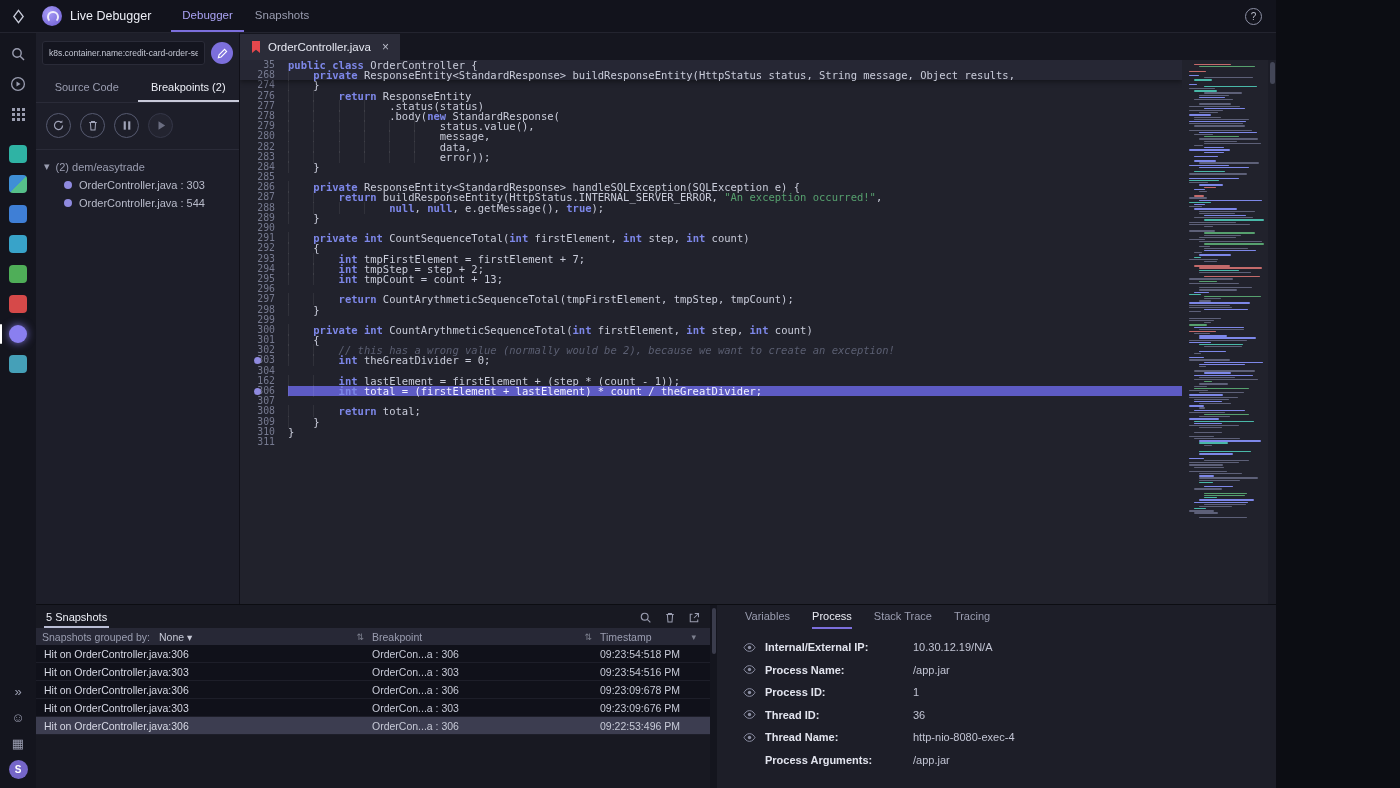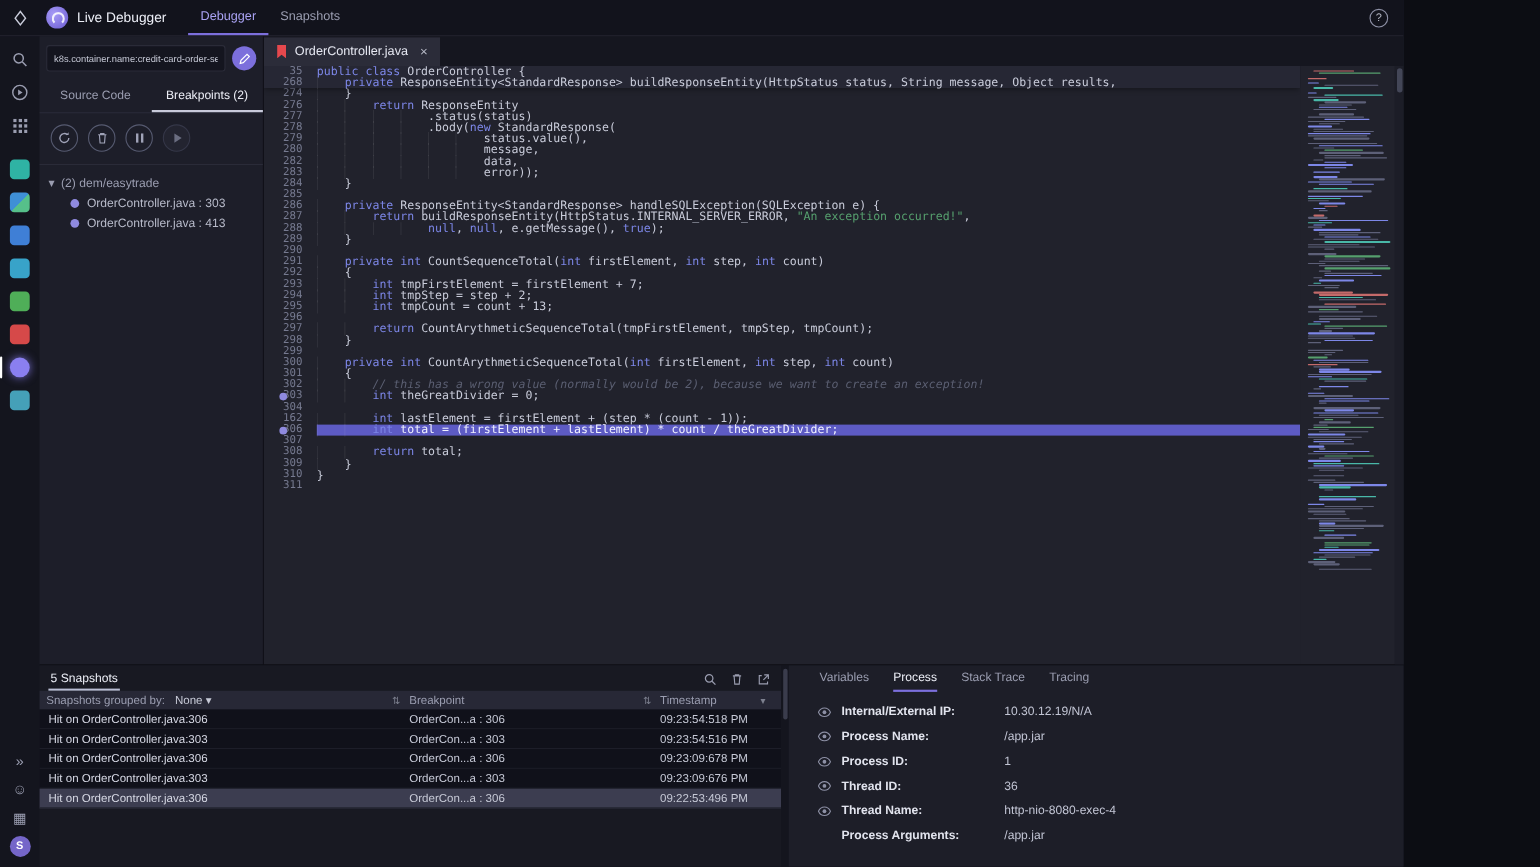--- a/index.html
+++ b/index.html
@@ -77,21 +77,21 @@
   .editor-main { flex:1; display:flex; min-height:0; }
   .code-wrap { flex:1; overflow:hidden; min-width:0; }
   .sticky-block { background:#262734; box-shadow:0 2px 5px rgba(0,0,0,.4); position:relative; z-index:2; }
   .cl { display:flex; height:10.2px; line-height:10.2px; font-family:"DejaVu Sans Mono",monospace;
         font-size:10.5px; white-space:pre; color:#c9ccda; }
   .gut { flex:0 0 48px; position:relative; text-align:right; padding-right:13px;
          color:#767a90; font-size:9.8px; cursor:pointer; }
   .gdot { position:absolute; left:14px; top:1.6px; width:7px; height:7px; border-radius:50%; background:#8f8adf; }
   .ct { flex:1; }
   .cl.active .ct { background:#5d5bc4; color:#f1f2ff; }
-  .k { color:#7d87e8; } .s { color:#56a06e; } .c { color:#5b5f72; font-style:italic;text-align:center; }
+  .k { color:#7d87e8;font-weight:bold; } .s { color:#56a06e; } .c { color:#5b5f72; font-style:italic;text-align:center; }
   .ind { box-shadow:inset 1px 0 0 rgba(255,255,255,.07); }
   .minimap { flex:0 0 86px; padding:4px 7px; background:#21222c; overflow:hidden; cursor:pointer; }
   .mml { height:1.3px; margin-bottom:0.9px; border-radius:1px; }
   .vscroll { flex:0 0 8px; background:#1c1d27; position:relative; }
   .vthumb { position:absolute; top:2px; left:1.5px; width:5px; height:22px; background:#434657;
             border-radius:3px; cursor:pointer; }
 
   
   .lower { flex:1; display:flex; border-top:1px solid #0c0d12; min-height:0; }
   .snap-panel { flex:0 0 674px; background:#181922; display:flex; flex-direction:column; }
@@ -262,21 +262,21 @@
               <span>▾</span>
               <span>(2) dem/easytrade</span>
             </div>
             <div>
                 <div class="tree-item">
                   <span class="bp-dot"></span>
                   <span>OrderController.java : 303</span>
                 </div>
                 <div class="tree-item">
                   <span class="bp-dot"></span>
-                  <span>OrderController.java : 413</span>
+                  <span>OrderController.java : 544</span>
                 </div>
               </div>
           </div>
         </div>
 
         <div class="editor-col">
           <div class="tabbar">
             <div class="etab">
               <svg width="10" height="12" viewBox="0 0 10 12">
                   <path d="M1 0h8v12L5 8.8 1 12z" fill="#e5484d"></path>

